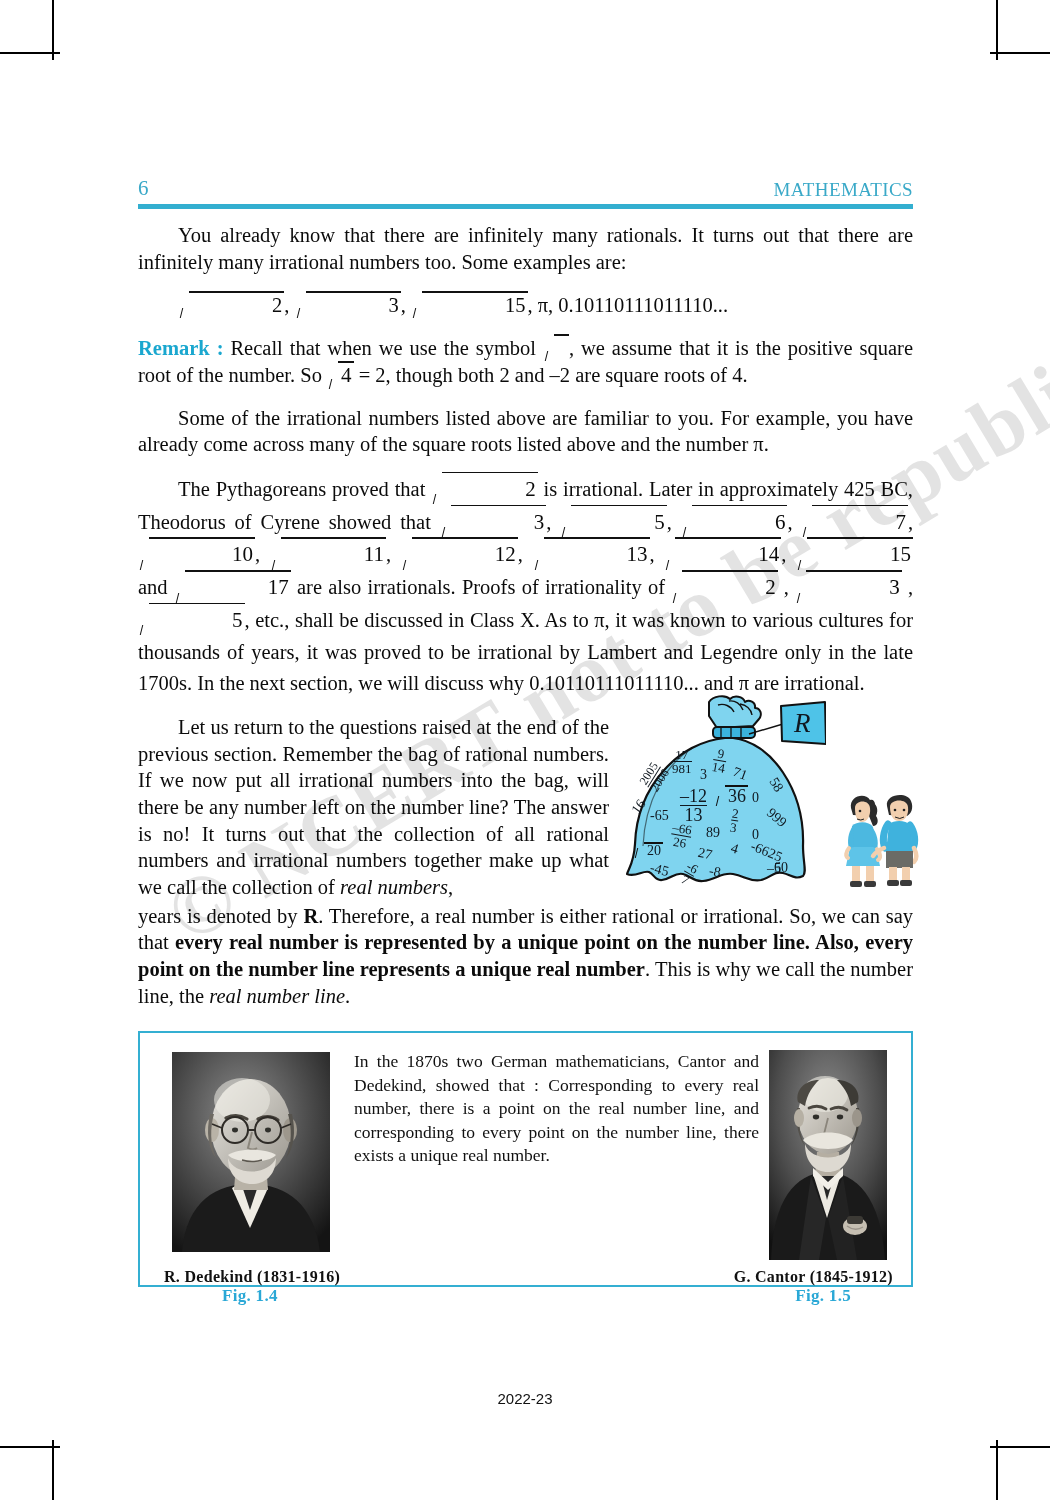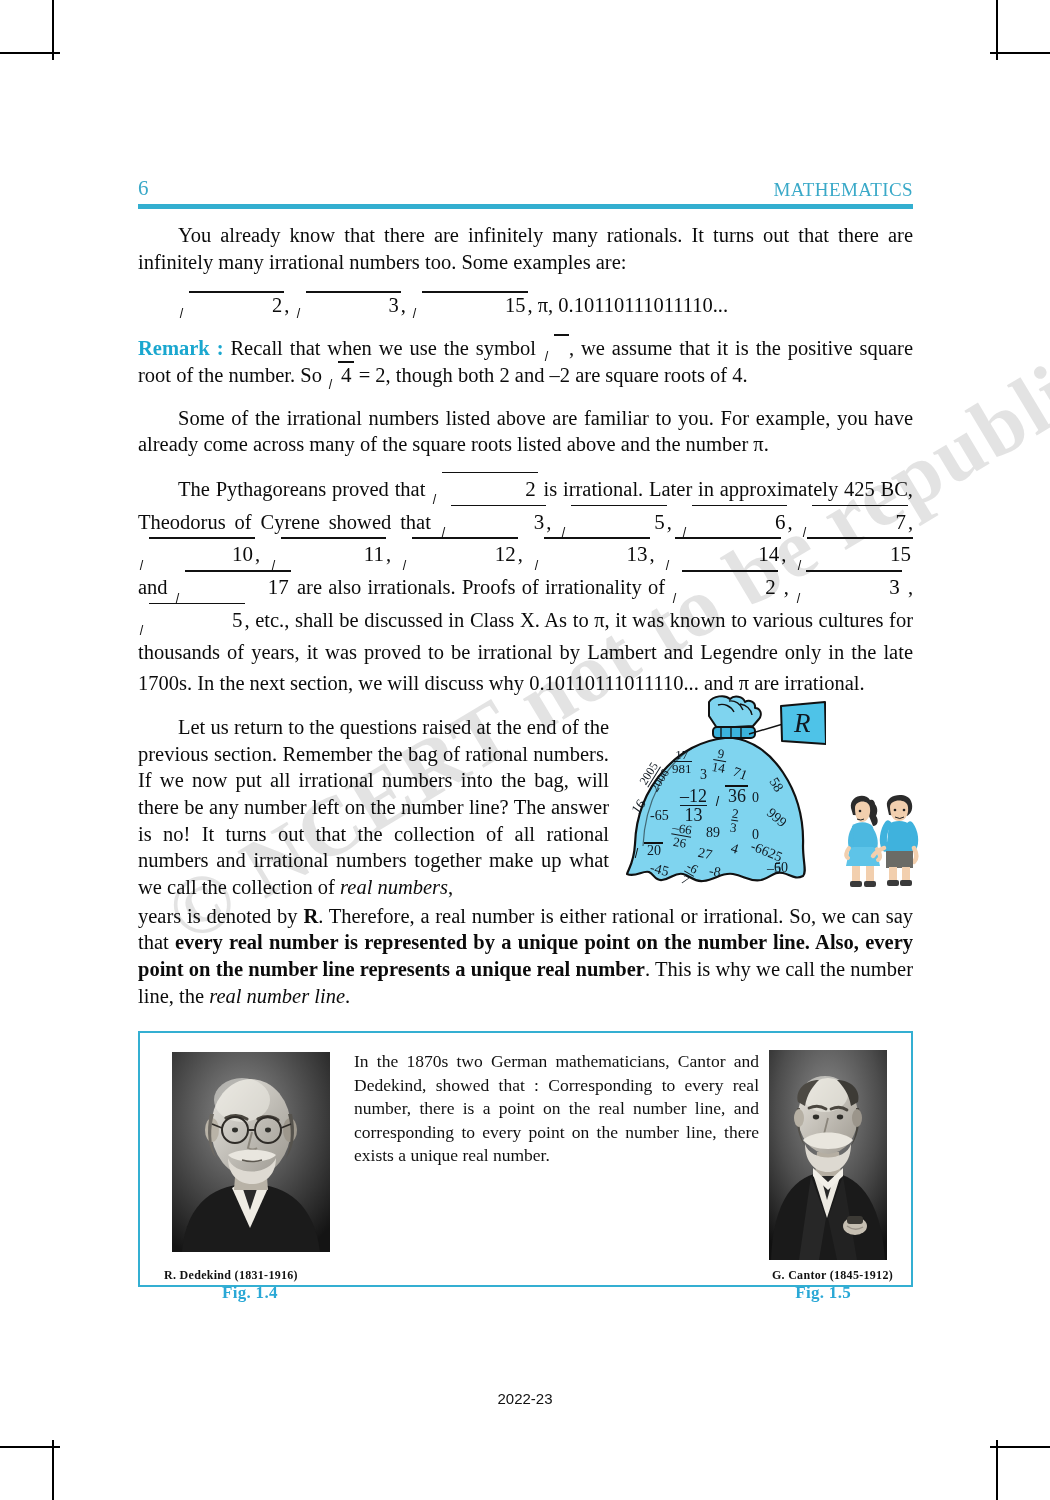--- a/index.html
+++ b/index.html
@@ -93,21 +93,21 @@
   .portrait{
     background:#000;position:relative;overflow:hidden;flex:none;
   }
   .p-left{width:158px;height:200px;margin:9px 0 0 20px;}
   .p-right{width:118px;height:210px;margin:7px 12px 0 0;}
   .boxtext{
     flex:1;font-size:17.5px;line-height:1.34;text-align:justify;
     margin:7px 10px 0 24px;color:#111;
   }
   .captions{display:flex;justify-content:space-between;margin-top:8px;}
-  .cap{font-size:12px;font-weight:700;color:#111;letter-spacing:.3px;}
+  .cap{font-size:16px;font-weight:700;color:#111;letter-spacing:.3px;}
   .figno{font-size:17px;font-weight:700;color:#2aa8d6;letter-spacing:.3px;}
   .capL{margin-left:12px;}
   .capR{margin-right:6px;text-align:right;}
   .figL{margin-left:70px;}
   .figR{margin-right:48px;}
 
   
   .footer{
     position:absolute;left:0;right:0;top:1390px;text-align:center;
     font-family:"Liberation Sans",sans-serif;font-size:15px;color:#111;z-index:10;

